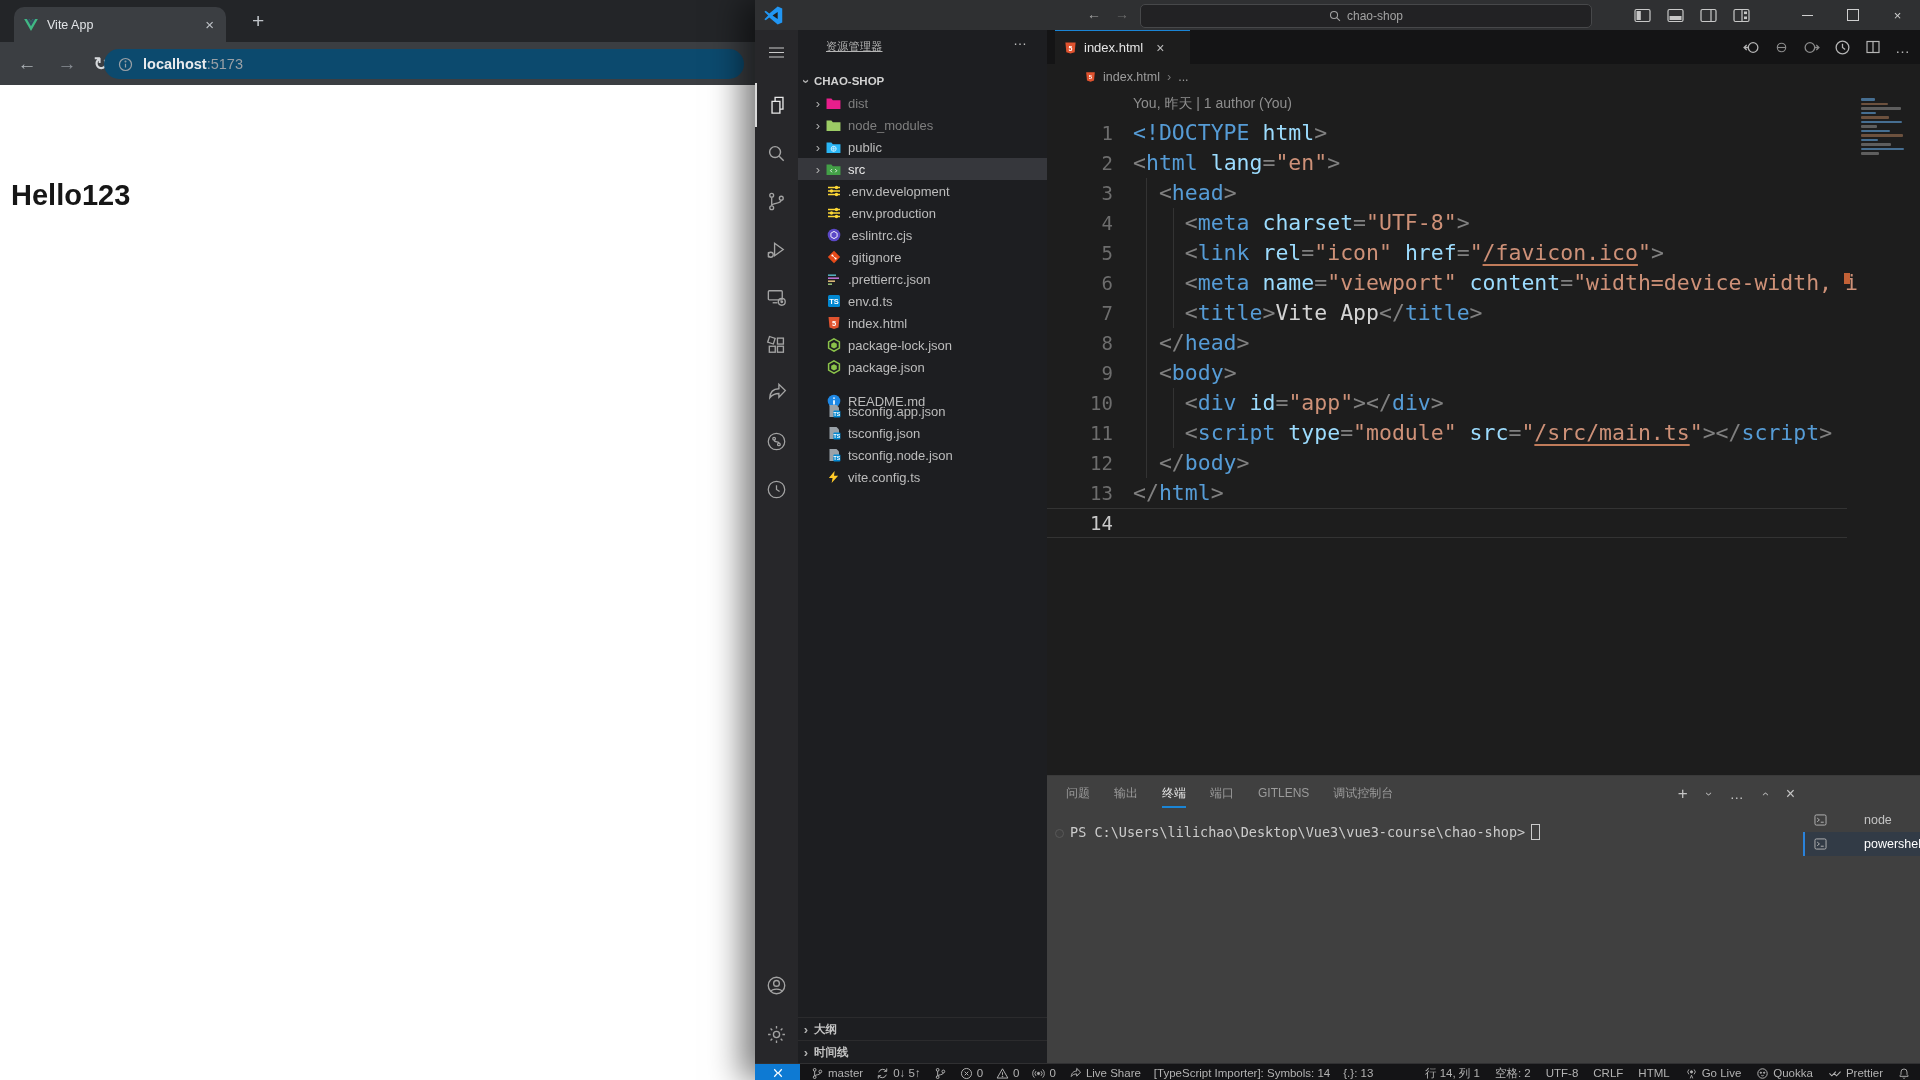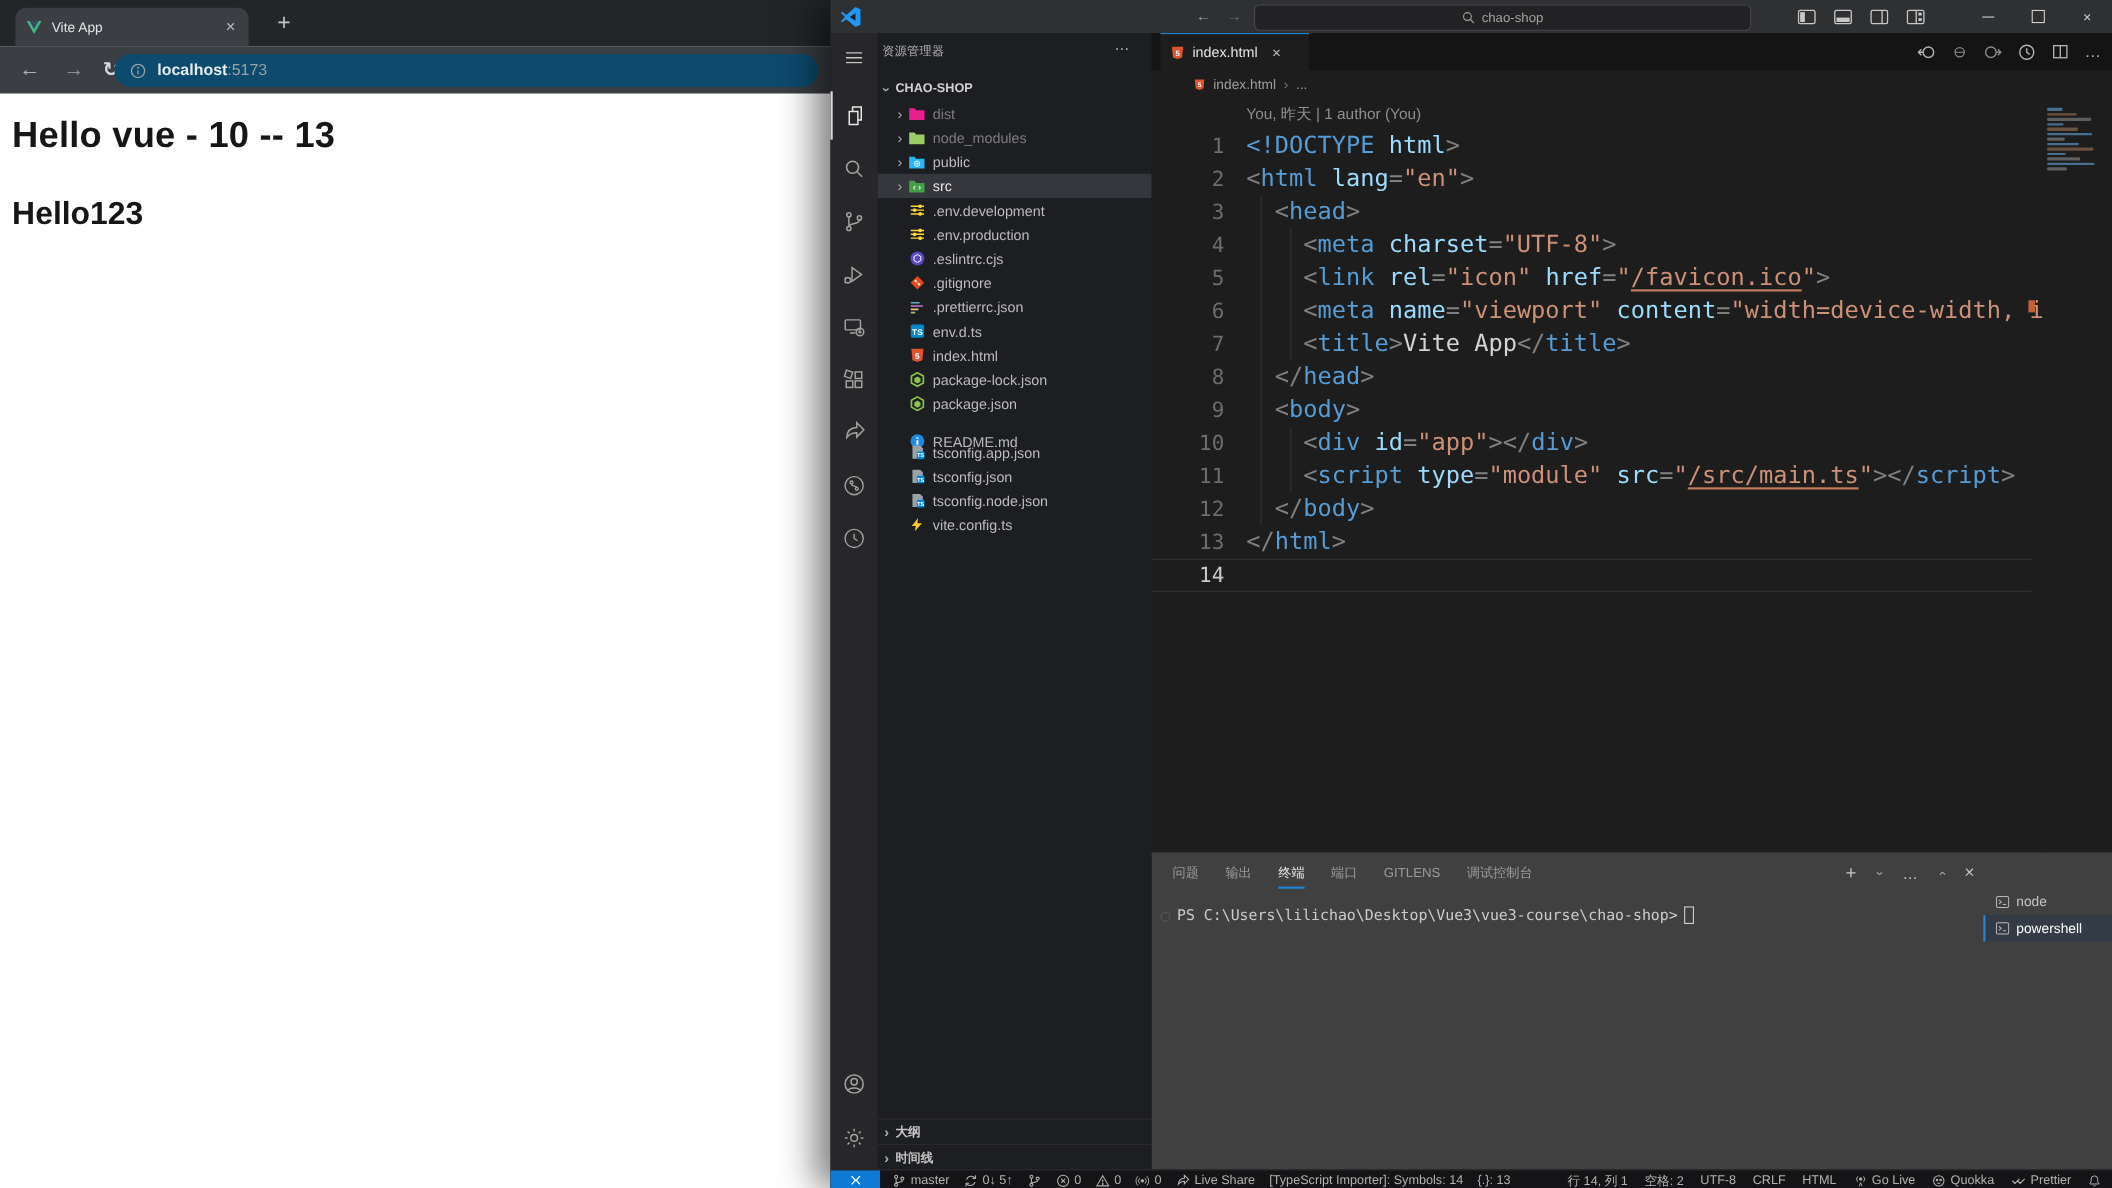--- a/index.html
+++ b/index.html
@@ -37,21 +37,21 @@
   .win-btn{position:absolute;top:0;width:45px;height:30px;display:flex;align-items:center;justify-content:center;color:#cfcfcf;}
   .max-glyph{width:10px;height:10px;border:1px solid #cfcfcf;}
   .min-glyph{width:11px;height:1px;background:#cfcfcf;}
 
   .activitybar{position:absolute;left:0;top:30px;width:43px;height:1033px;background:#27272a;}
   .act-item{position:absolute;left:0;width:43px;height:44px;display:flex;align-items:center;justify-content:center;color:#a3a3a3;}
   .act-item.active{color:#e8e8e8;border-left:2px solid #dadada;box-sizing:border-box;}
 
   .sidebar{position:absolute;left:43px;top:30px;width:249px;height:1033px;background:#1d1e21;}
   .sb-header{position:absolute;left:0;top:0;width:100%;height:32px;display:flex;align-items:center;}
-  .sb-title{font-size:11px;color:#b4b4b4;margin-left:4px;letter-spacing:.3px;}
+  .sb-title{font-size:11px;color:#b4b4b4;margin-left:28px;letter-spacing:.3px;text-decoration:underline;}
   .sb-more{position:absolute;right:20px;top:2px;color:#bdbdbd;font-size:14px;}
   .sb-root{position:absolute;left:0;top:40px;width:100%;height:22px;display:flex;align-items:center;font-weight:bold;
     font-size:11.5px;color:#d2d2d2;}
   .chev{color:#b0b0b0;font-size:13px;width:16px;text-align:center;display:inline-block;}
   .chev.open{transform:rotate(90deg);}
   .tree-row{position:absolute;left:0;width:249px;height:22px;display:flex;align-items:center;font-size:13px;color:#bcbcbc;}
   .tree-row.dim{color:#7f7f7f;}
   .tree-row.selected{background:#36373c;color:#e6e6e6;}
   .tree-ico{width:15px;height:14px;margin-right:7px;display:inline-flex;align-items:center;justify-content:center;}
   .tree-indent-folder{width:12px;}
@@ -90,21 +90,21 @@
   .ptab{display:inline-flex;align-items:center;height:30px;color:#9b9b9b;font-size:12px;margin-right:24px;position:relative;}
   .ptab.active{color:#e6e6e6;}
   .ptab.active::after{content:"";position:absolute;left:0;right:0;bottom:1px;height:1.5px;background:#1a85d6;}
   #panel-tabs{position:absolute;left:19px;top:2px;}
   #panel-actions{position:absolute;right:125px;top:8px;display:flex;gap:13px;color:#c5c5c5;font-size:14px;align-items:center;}
   .term-line{position:absolute;left:23px;top:48px;font-family:"DejaVu Sans Mono","Liberation Mono",monospace;
     font-size:13.5px;color:#cccccc;display:flex;align-items:center;}
   .term-dot{position:absolute;left:8px;top:53px;width:7px;height:7px;border:1px solid #585858;border-radius:50%;}
   .term-cursor{display:inline-block;width:9px;height:16px;border:1px solid #cccccc;margin-left:6px;box-sizing:border-box;}
   #terminal-list{position:absolute;right:0;top:32px;width:117px;}
-  .term-item{height:24px;display:flex;align-items:center;font-size:12.5px;color:#c3c3c3;padding-left:11px;position:relative;}
+  .term-item{height:24px;display:flex;align-items:center;font-size:12.5px;color:#c3c3c3;padding-left:11px;position:relative;gap:31px;}
   .term-item.selected{background:#323b46;color:#fff;}
   .term-item.selected::before{content:"";position:absolute;left:0;top:0;bottom:0;width:2px;background:#2a82da;}
   .term-item .tico{margin-right:6px;}
 
   .statusbar{position:absolute;left:0;top:1063px;width:100%;height:17px;background:#141416;border-top:1px solid #303032;
     box-sizing:content-box;display:flex;align-items:center;font-size:11.5px;color:#b2b2b2;}
   .remote-badge{position:absolute;left:0;top:0;width:45px;height:18px;background:#0e7ad3;display:flex;align-items:center;justify-content:center;}
   #status-left{position:absolute;left:56px;top:0;height:18px;display:flex;align-items:center;gap:13px;white-space:nowrap;}
   #status-right{position:absolute;right:10px;top:0;height:18px;display:flex;align-items:center;gap:15px;white-space:nowrap;}
   .st-item{display:inline-flex;align-items:center;gap:4px;}
@@ -137,21 +137,20 @@
       <span>
         <svg width="15" height="15" viewBox="0 0 16 16" fill="none" stroke="#9aa0a6" stroke-width="1.3">
             <circle cx="8" cy="8" r="6.4"></circle>
             <path d="M8 7.2v4"></path>
             <circle cx="8" cy="4.9" r=".4" fill="#9aa0a6"></circle>
           </svg>
       </span>
       <span class="b-url-host">localhost</span>
         <span class="b-url-port">:5173</span>
     </div>
-    <div class="b-h1">Hello vue - 10 -- 13</div>
     <div class="b-h2">Hello123</div>
   </div>
 
   <div id="vsc">
 
     <div class="titlebar">
       <span style="margin-left:9px">
         <svg width="19" height="19" viewBox="0 0 100 100">
             <path fill="#2196f3" d="M72 2L96 13v74L72 98 28 60 9 75l-7-5 20-20L2 30l7-5 19 15z"></path>
             <path fill="#1d1d1d" d="M72 32L45 50l27 18z"></path>

